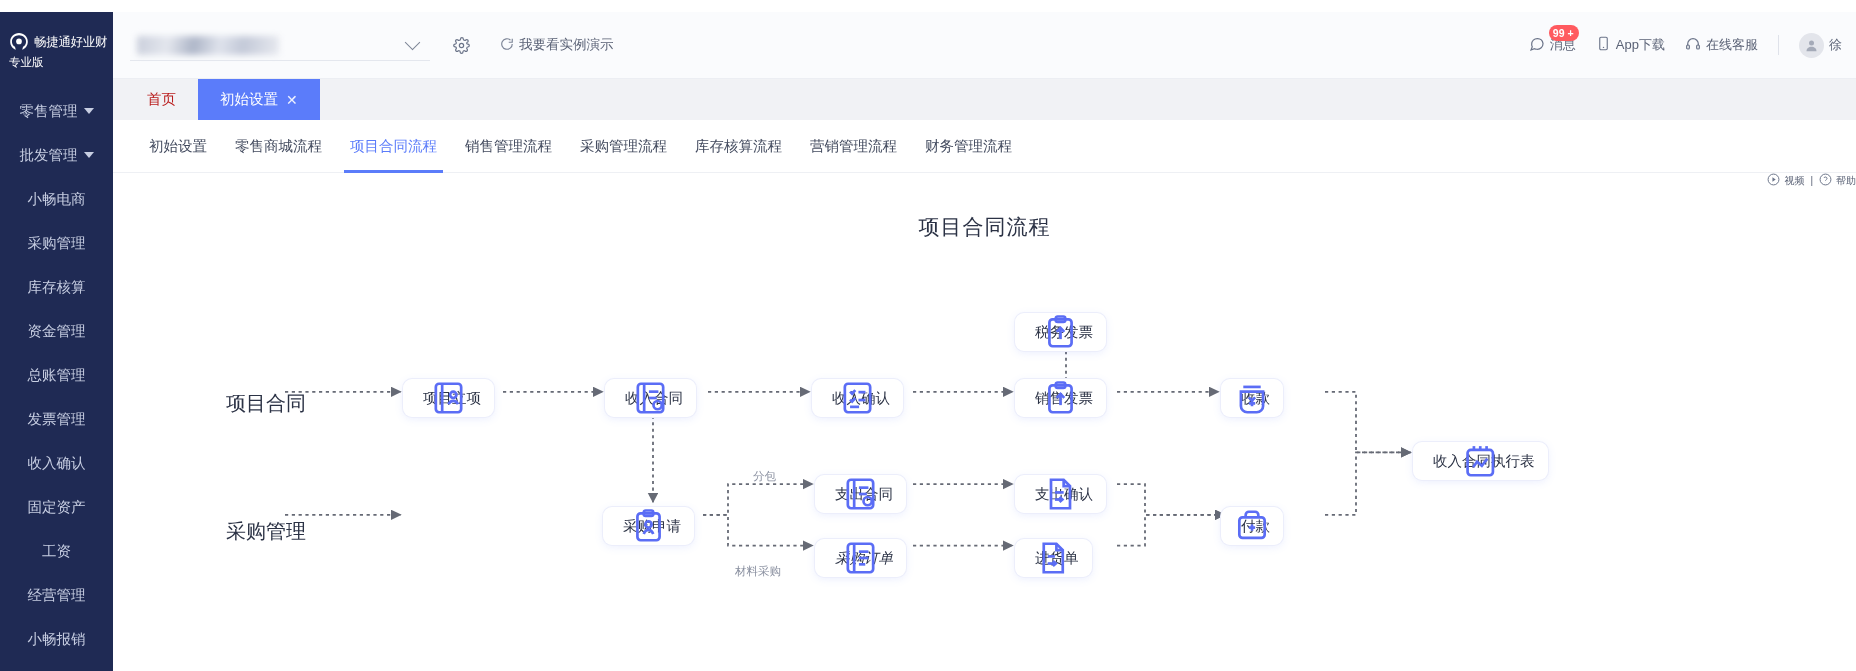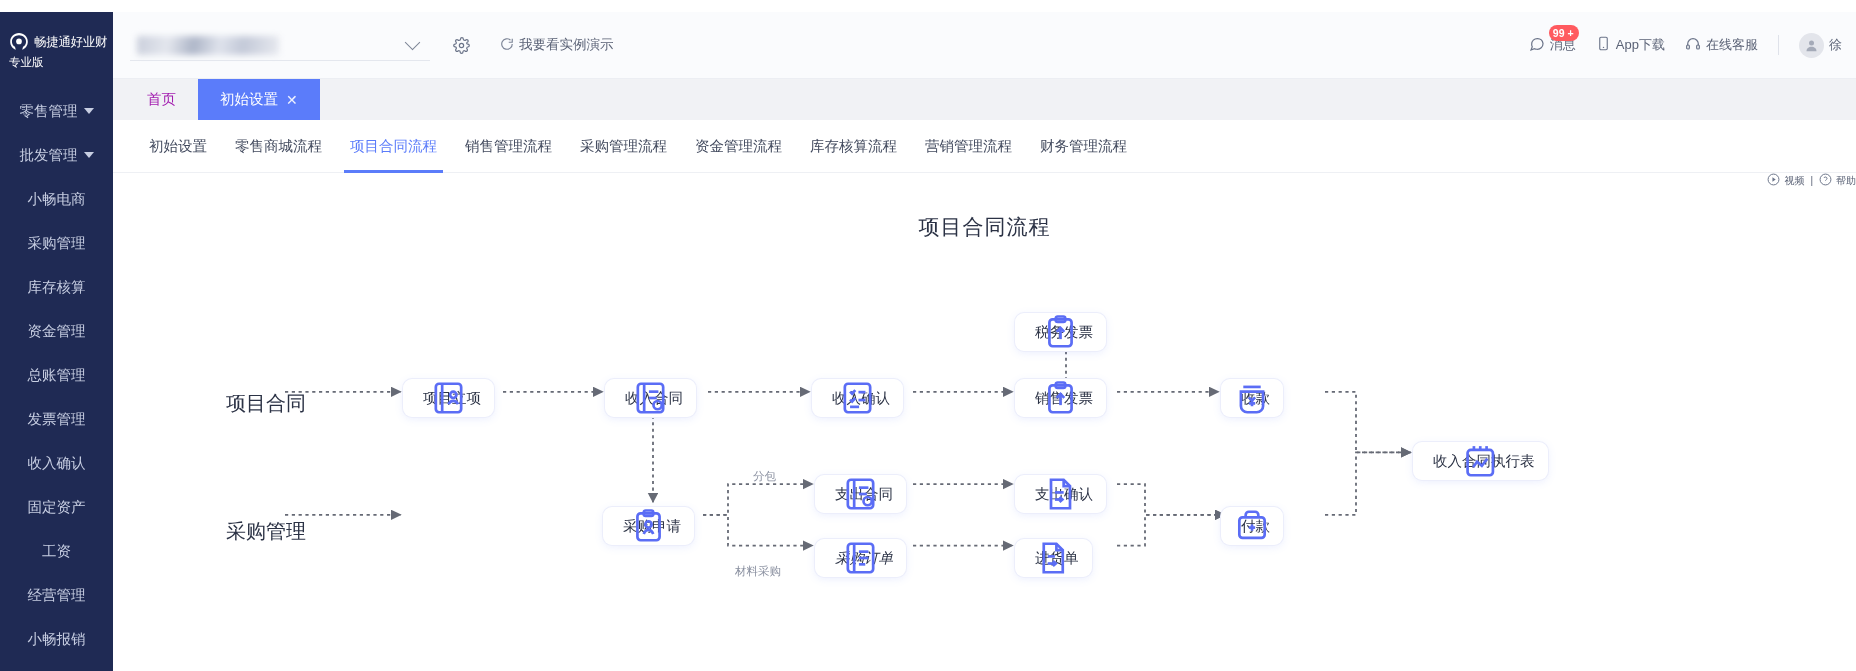--- a/index.html
+++ b/index.html
@@ -80,21 +80,21 @@
   }
   .uname { color: #5a6276; font-size: 13px; white-space: nowrap; overflow: hidden; max-width: 34px; }
 
   
   .tabstrip {
     height: 41px; background: #f1f2f5; display: flex; align-items: flex-end;
     padding-left: 12px; flex: 0 0 41px;
   }
   .wtab {
     height: 41px; padding: 0 22px; display: flex; align-items: center; gap: 8px;
-    font-size: 14.5px; color: #a21caf; cursor: pointer; white-space: nowrap;
+    font-size: 14.5px; color: #b91c1c; cursor: pointer; white-space: nowrap;
   }
   .wtab.active { background: #5b7cfa; color: #ffffff; }
   .wtab .x { font-size: 14px; opacity: .9; }
 
   
   .content { flex: 1; background: #ffffff; display: flex; flex-direction: column; min-height: 0; }
   .subtabs {
     height: 53px; display: flex; align-items: center; padding-left: 22px;
     border-bottom: 1px solid #eef0f4; position: relative;
   }
@@ -290,23 +290,20 @@
           <span>零售商城流程</span>
         </div>
         <div class="subtab active">
           <span>项目合同流程</span>
         </div>
         <div class="subtab">
           <span>销售管理流程</span>
         </div>
         <div class="subtab">
           <span>采购管理流程</span>
-        </div>
-        <div class="subtab">
-          <span>资金管理流程</span>
         </div>
         <div class="subtab">
           <span>库存核算流程</span>
         </div>
         <div class="subtab">
           <span>营销管理流程</span>
         </div>
         <div class="subtab">
           <span>财务管理流程</span>
         </div>

